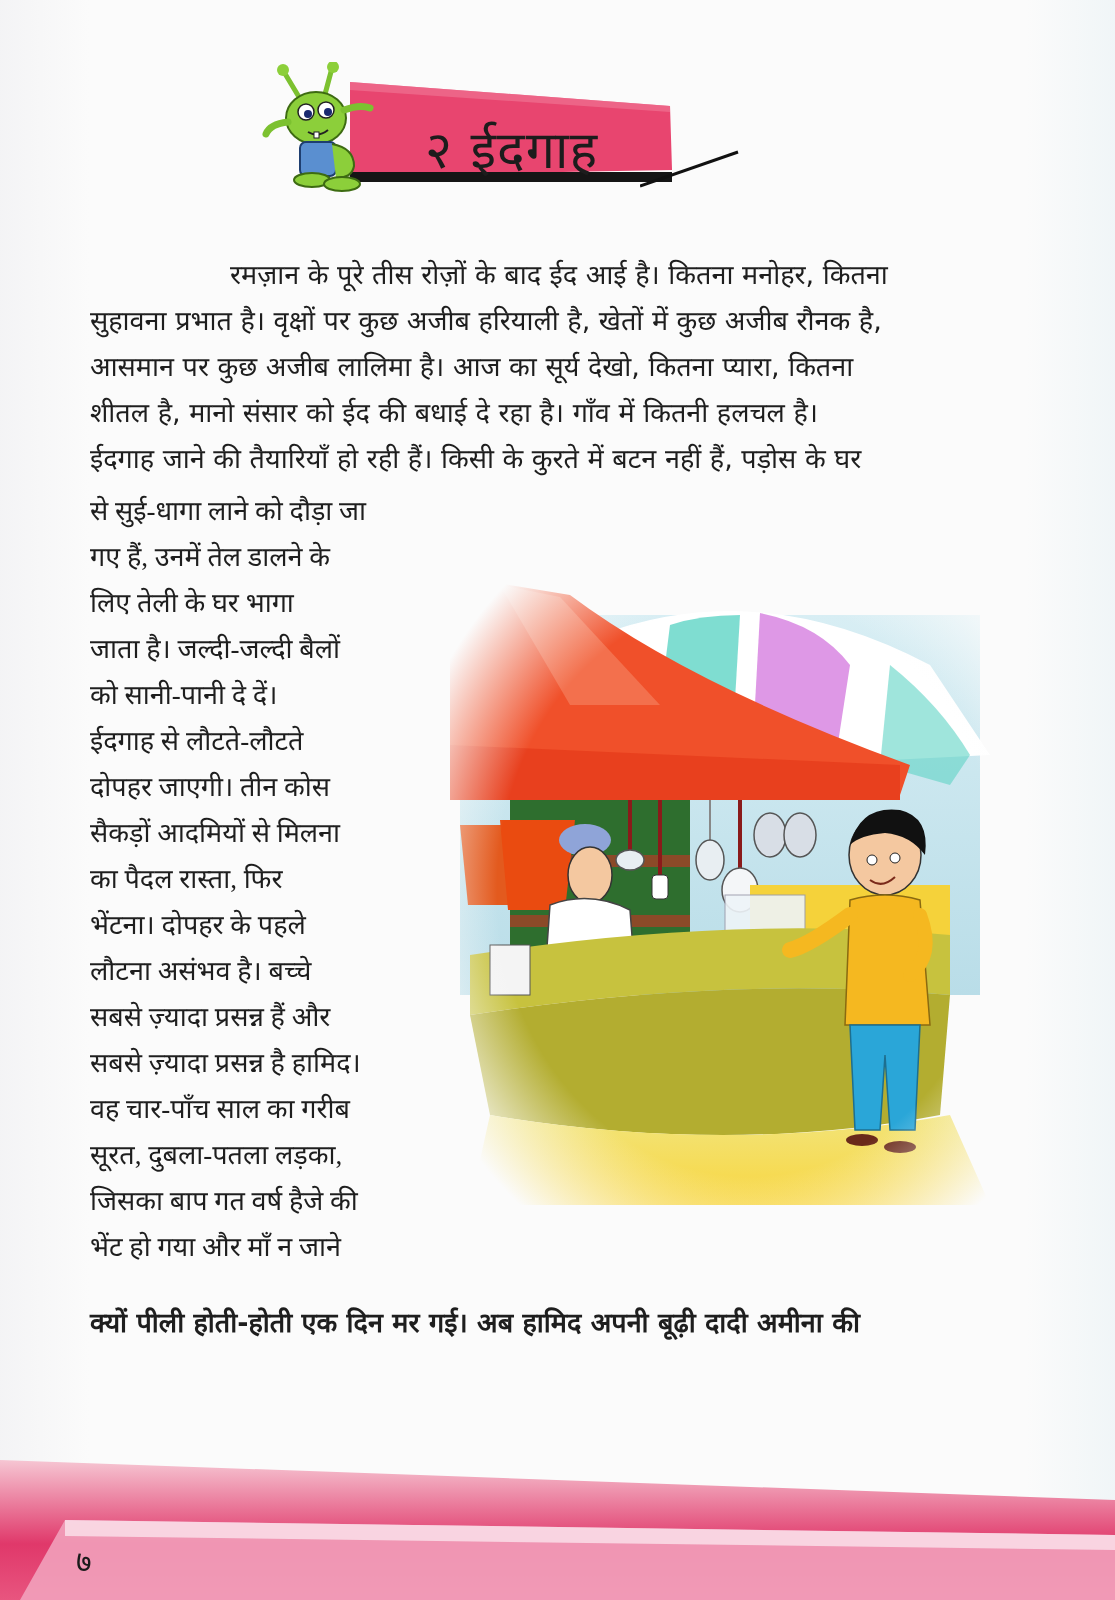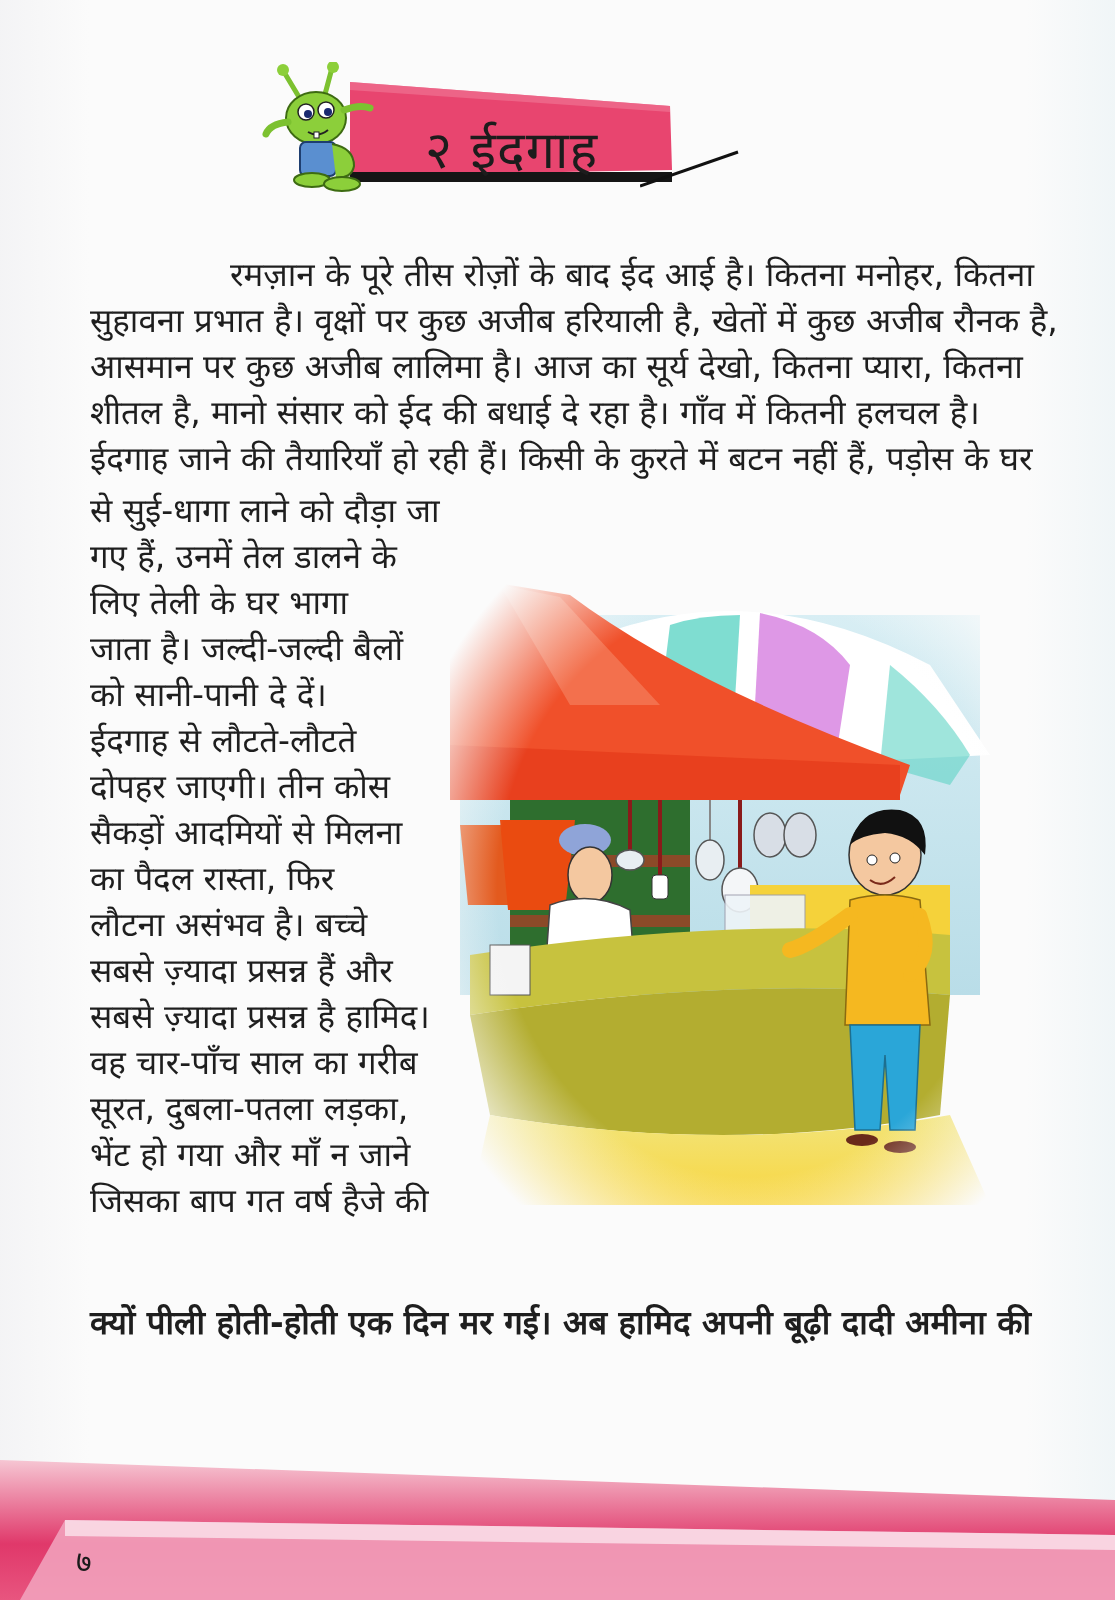--- a/index.html
+++ b/index.html
@@ -24,25 +24,25 @@
     .banner-title {
       position: absolute; left: 75px; top: 30px;
       font-size: 52px; color: #1c1c1c; letter-spacing: 1px;
       font-family: "DejaVu Sans", sans-serif;
     }
     .mascot { position: absolute; left: 262px; top: 62px; width: 120px; height: 130px; }
     .banner-line { position: absolute; left: 640px; top: 150px; width: 100px; height: 40px; }
 
     
     .text-block {
-      position: absolute; left: 90px; font-size: 33px; line-height: 46px;
+      position: absolute; left: 90px; font-size: 27px; line-height: 46px;
       white-space: nowrap; color: #1e1e1e;
     }
     .full-lines { top: 252px; }
-    .narrow-lines { top: 488px; }
+    .narrow-lines { top: 488px; font-family: Liberation Serif, serif; }
     .end-lines { top: 1300px; font-weight: bold; }
     .line { display: block; height: 46px; }
     .indent { padding-left: 140px; }
 
     
     .illustration {
       position: absolute; left: 430px; top: 555px; width: 580px; height: 665px;
     }
 
     
@@ -102,27 +102,28 @@
 <div class="text-block narrow-lines">
   <span class="line">से सुई-धागा लाने को दौड़ा जा</span>
   <span class="line">गए हैं, उनमें तेल डालने के</span>
   <span class="line">लिए तेली के घर भागा</span>
   <span class="line">जाता है। जल्दी-जल्दी बैलों</span>
   <span class="line">को सानी-पानी दे दें।</span>
   <span class="line">ईदगाह से लौटते-लौटते</span>
   <span class="line">दोपहर जाएगी। तीन कोस</span>
   <span class="line">सैकड़ों आदमियों से मिलना</span>
   <span class="line">का पैदल रास्ता, फिर</span>
+  <span class="line">भेंटना। दोपहर के पहले</span>
   <span class="line">लौटना असंभव है। बच्चे</span>
   <span class="line">सबसे ज़्यादा प्रसन्न हैं और</span>
   <span class="line">सबसे ज़्यादा प्रसन्न है हामिद।</span>
   <span class="line">वह चार-पाँच साल का गरीब</span>
   <span class="line">सूरत, दुबला-पतला लड़का,</span>
+  <span class="line">जिसका बाप गत वर्ष हैजे की</span>
   <span class="line">भेंट हो गया और माँ न जाने</span>
-  <span class="line">जिसका बाप गत वर्ष हैजे की</span>
 </div>
 
 <div class="text-block end-lines">
   <span class="line">क्यों पीली होती-होती एक दिन मर गई। अब हामिद अपनी बूढ़ी दादी अमीना की</span>
 </div>
 
 <svg class="illustration" viewBox="0 0 580 665">
   <defs>
     <radialGradient id="fade" cx="55%" cy="50%" r="62%">
       <stop offset="70%" stop-color="#fbfbfb" stop-opacity="0"></stop>

